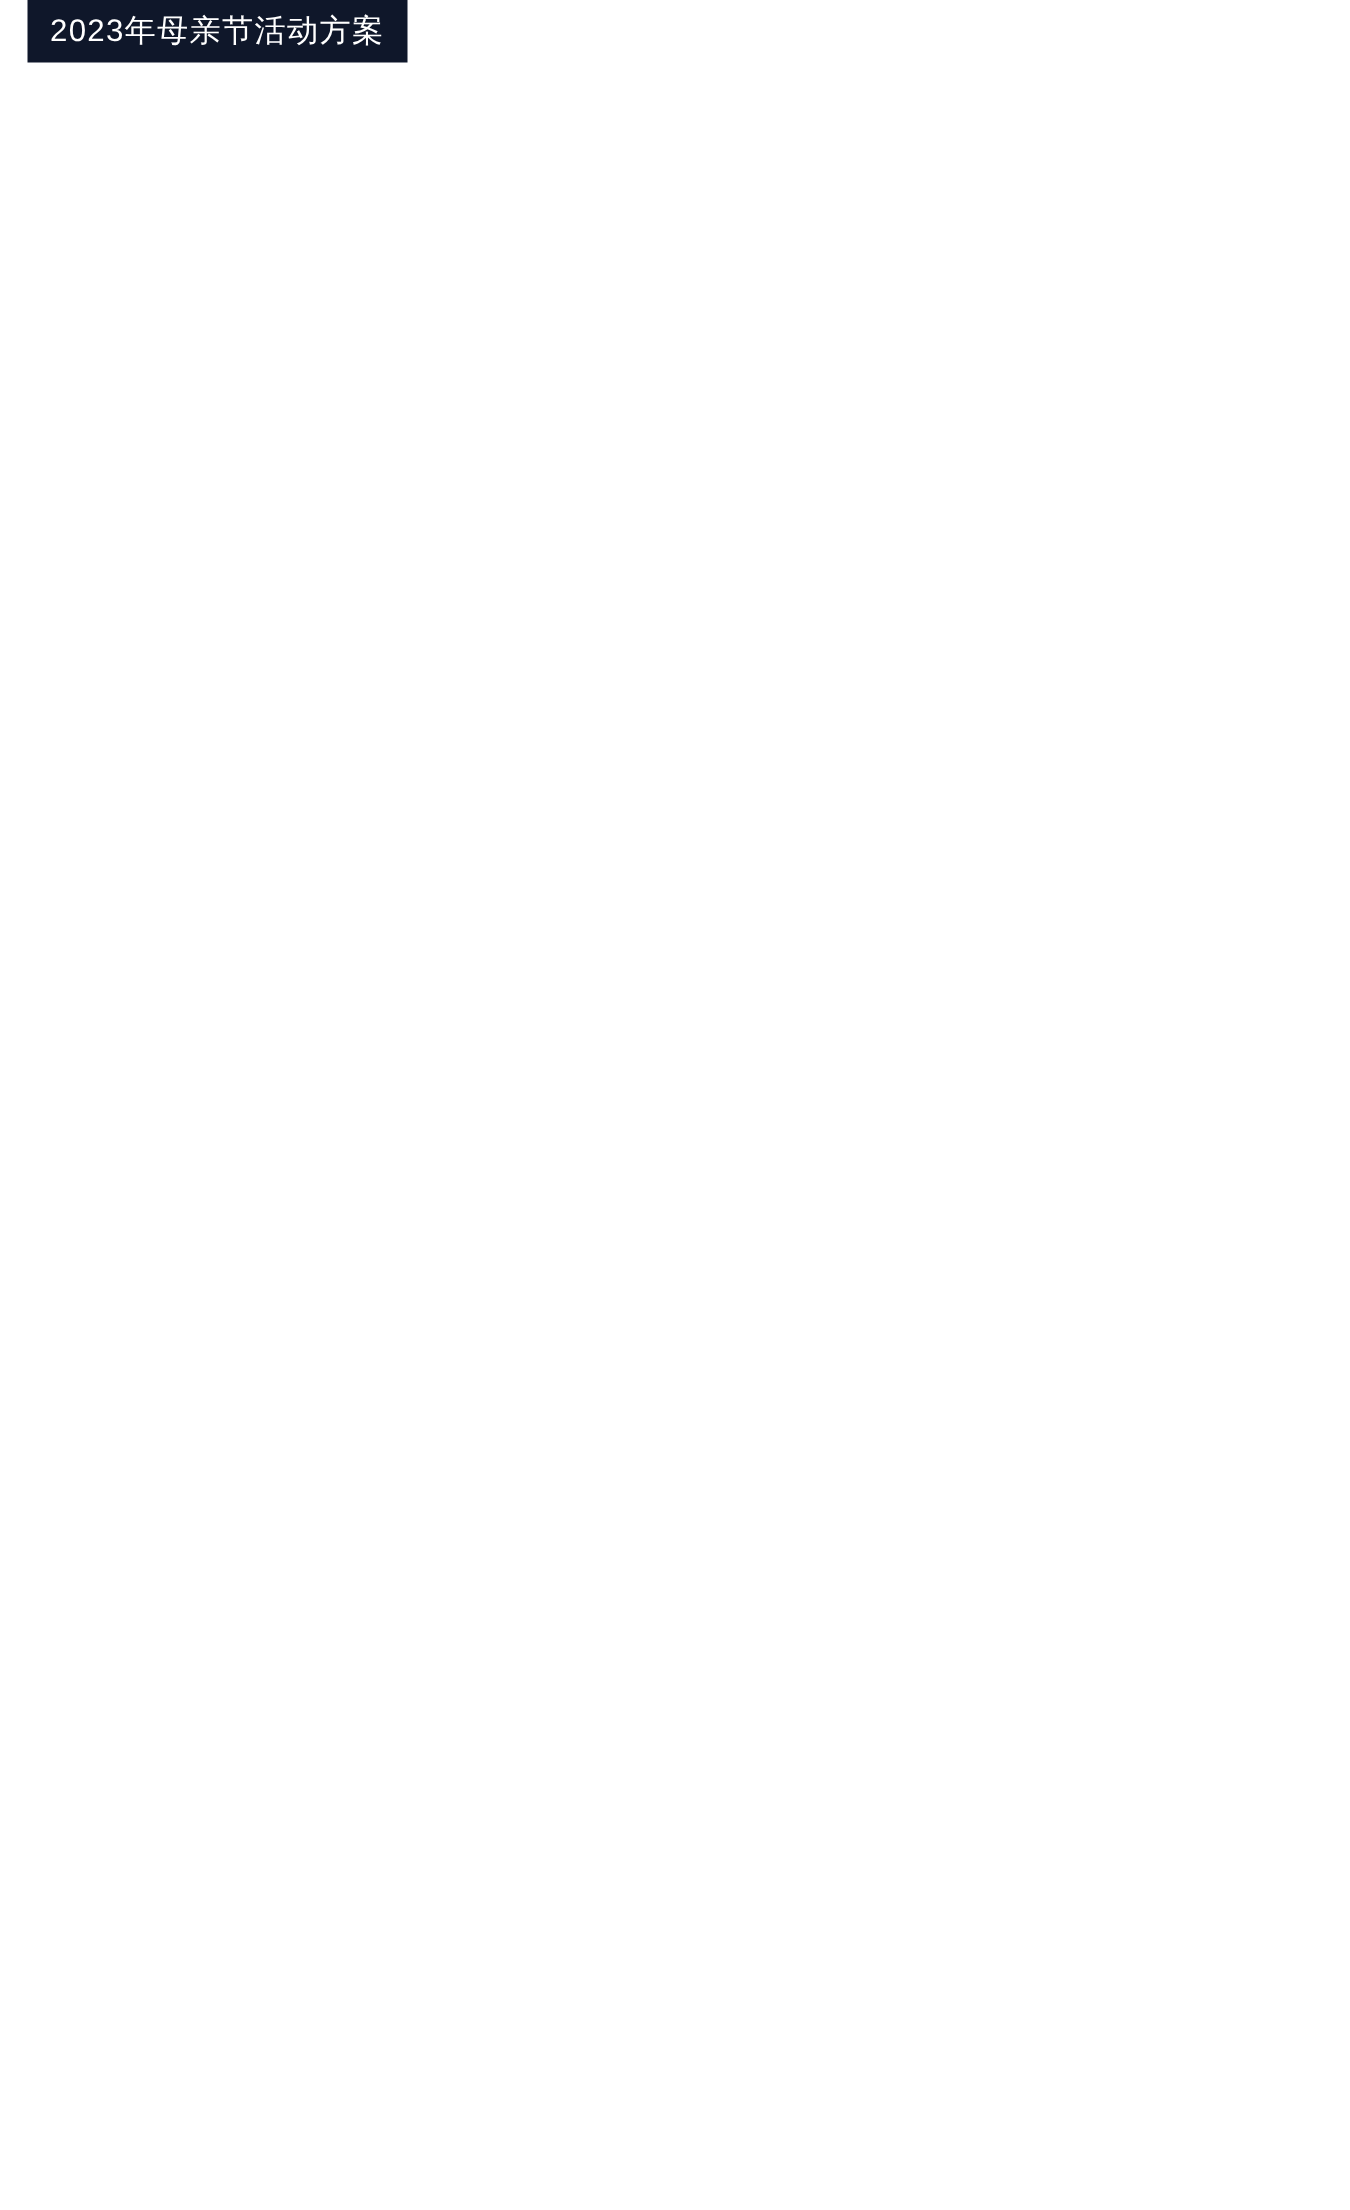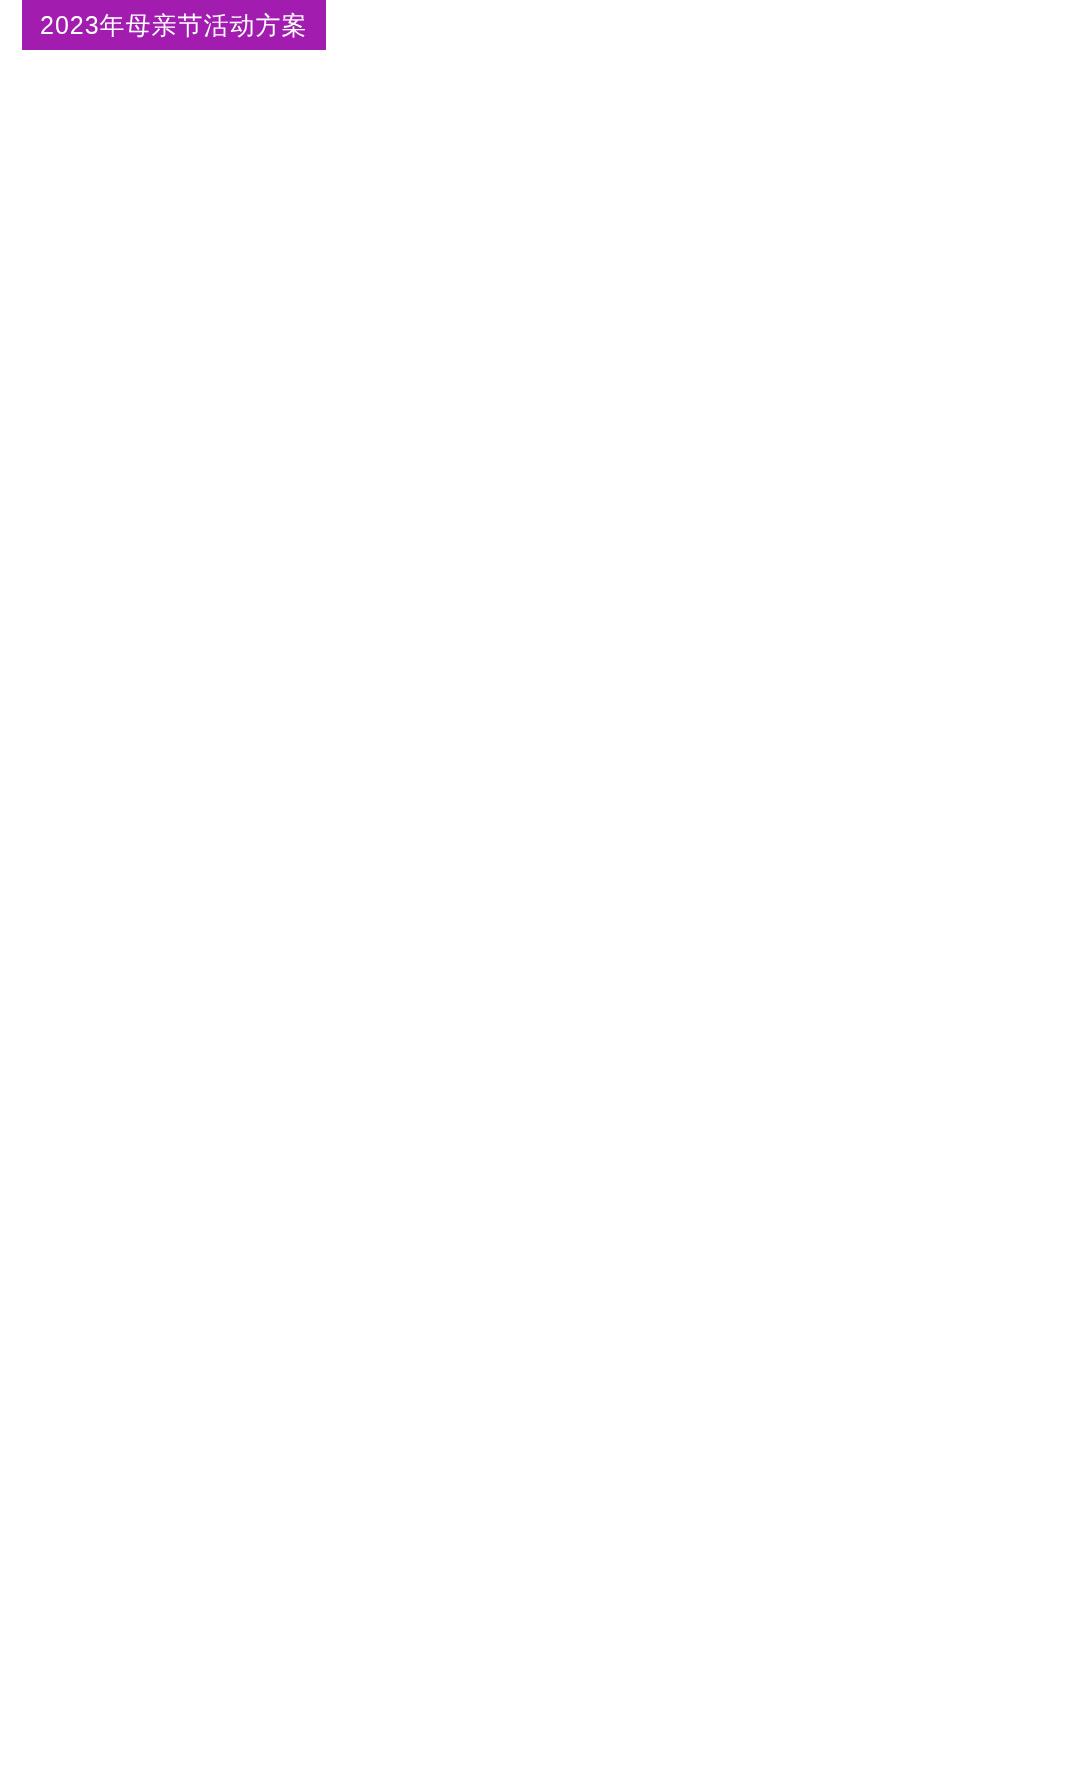--- a/index.html
+++ b/index.html
@@ -20,21 +20,21 @@
     border-bottom:2px solid #ea5a3d;
     font-size:11px;
     line-height:19px;
     height:21px;
     padding:0 7px;
     white-space:nowrap;
     color:#4a4a4a;
     letter-spacing:.2px;
   }
   .node.root{
-    background:#a21caf;
+    background:#0f172a;
     border-bottom:none;
     color:#ffffff;
     font-size:25px;
     height:50px;
     line-height:50px;
     padding:0 18px;
     letter-spacing:1px;
   }
 </style>
 </head>

